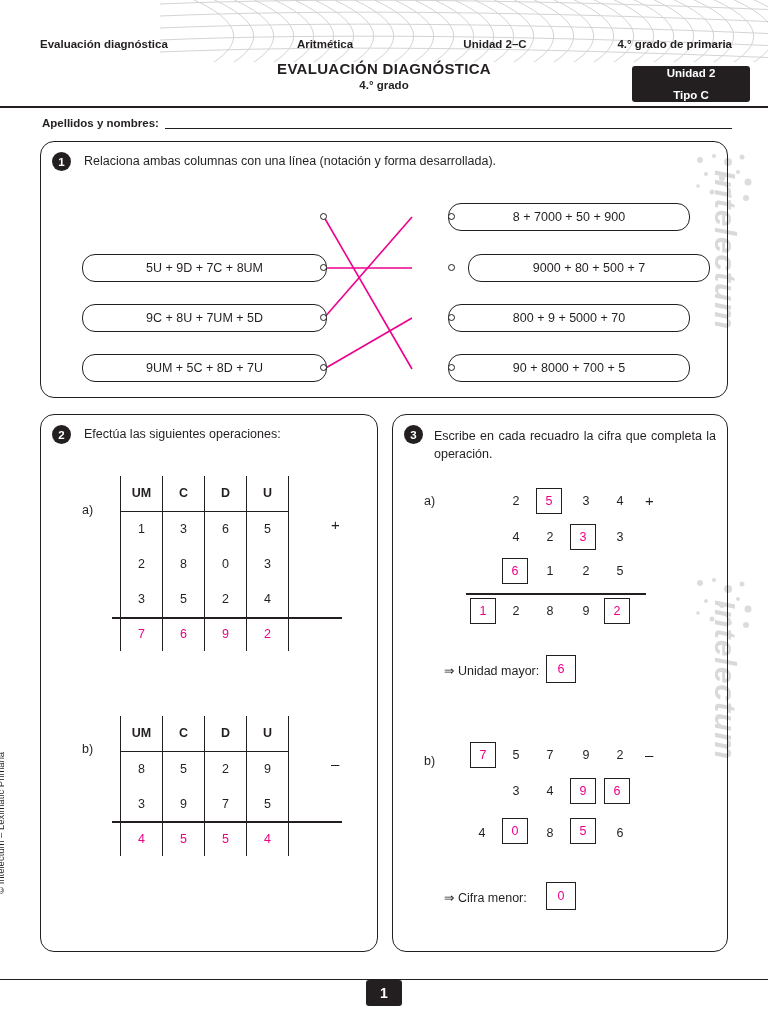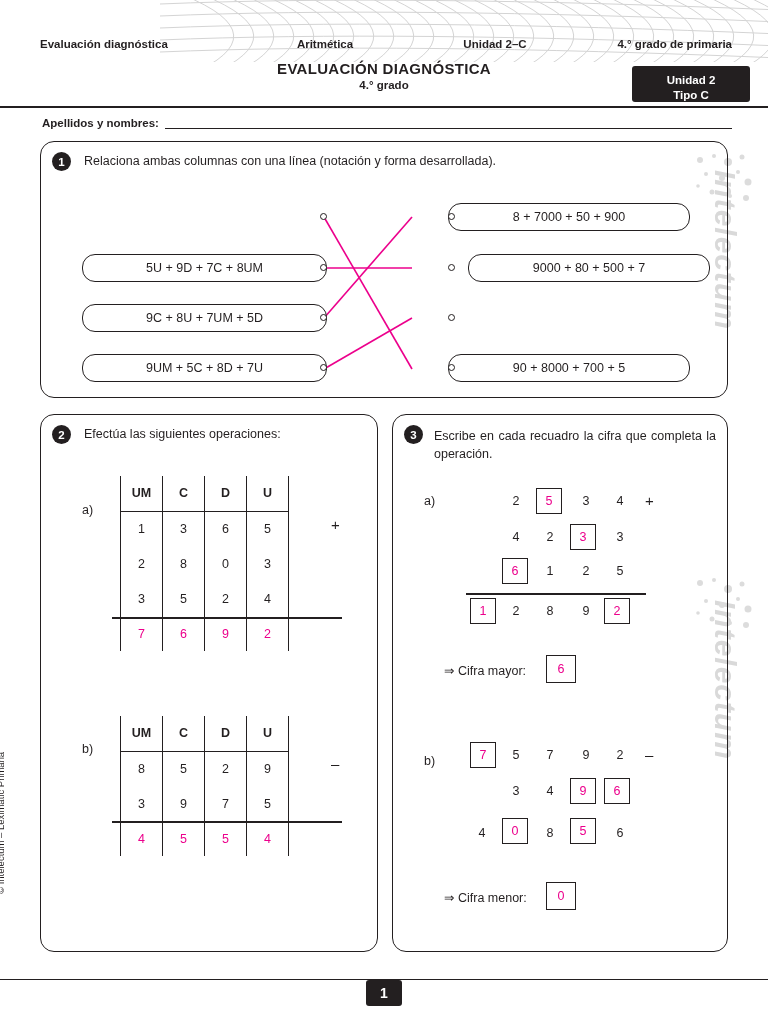--- a/index.html
+++ b/index.html
@@ -37,21 +37,21 @@
     position:absolute; left:0; top:60px; width:768px; text-align:center;
   }
   .title-main { font-size:15px; font-weight:bold; letter-spacing:.3px; }
   .title-sub { font-size:11.5px; font-weight:bold; margin-top:2px; }
 
   .unit-badge {
     position:absolute; right:18px; top:66px;
     width:118px; height:36px;
     background:#231f20; color:#ffffff;
     border-radius:3px;
-    display:flex; flex-direction:column; align-items:center; justify-content:flex-end;
+    display:flex; flex-direction:column; align-items:center; justify-content:space-between;
     font-size:11.5px; font-weight:bold; line-height:1.25;
   }
 
   .hr-top { position:absolute; left:0; top:106px; width:768px; height:1.6px; background:#231f20; }
 
   .names-row {
     position:absolute; left:42px; top:116px; width:690px;
     font-size:11.5px; font-weight:bold;
     display:flex; align-items:flex-end;
   }
@@ -267,20 +267,21 @@
   <div class="pill" style="left:82px; top:254px; width:245px;">5U + 9D + 7C + 8UM</div>
   <div class="pill" style="left:82px; top:304px; width:245px;">9C + 8U + 7UM + 5D</div>
   <div class="pill" style="left:82px; top:354px; width:245px;">9UM + 5C + 8D + 7U</div>
   <div class="dot" style="left:320px; top:213px;"></div>
   <div class="dot" style="left:320px; top:264px;"></div>
   <div class="dot" style="left:320px; top:314px;"></div>
   <div class="dot" style="left:320px; top:364px;"></div>
 
   <div class="pill" style="left:448px; top:203px; width:242px;">8 + 7000 + 50 + 900</div>
   <div class="pill" style="left:468px; top:254px; width:242px;">9000 + 80 + 500 + 7</div>
+  <div class="pill" style="left:448px; top:304px; width:242px;">800 + 9 + 5000 + 70</div>
   <div class="pill" style="left:448px; top:354px; width:242px;">90 + 8000 + 700 + 5</div>
   <div class="dot" style="left:448px; top:213px;"></div>
   <div class="dot" style="left:448px; top:264px;"></div>
   <div class="dot" style="left:448px; top:314px;"></div>
   <div class="dot" style="left:448px; top:364px;"></div>
 
   <div class="exbox" style="left:40px; top:414px; width:338px; height:538px;"></div>
   <div class="num-circle" style="left:52px; top:425px;">2</div>
   <div class="q-text" style="left:84px; top:427px; width:280px;">Efectúa las siguientes operaciones:</div>
 
@@ -377,21 +378,21 @@
   <div class="dg" style="left:612px; top:564px;">5</div>
 
   <div class="resultline" style="left:466px; top:593px; width:180px;"></div>
 
   <div class="dbox" style="left:470px; top:598px;">1</div>
   <div class="dg" style="left:508px; top:604px;">2</div>
   <div class="dg" style="left:542px; top:604px;">8</div>
   <div class="dg" style="left:578px; top:604px;">9</div>
   <div class="dbox" style="left:604px; top:598px;">2</div>
 
-  <div class="label-sm" style="left:444px; top:663px;">⇒ Cifra mayor:</div>
+  <div class="label-sm" style="left:444px; top:663px;">⇒ Unidad mayor:</div>
   <div class="ansbox" style="left:546px; top:655px;">6</div>
 
   <div class="label-sm" style="left:424px; top:754px;">b)</div>
 
   <div class="dbox" style="left:470px; top:742px;">7</div>
   <div class="dg" style="left:508px; top:748px;">5</div>
   <div class="dg" style="left:542px; top:748px;">7</div>
   <div class="dg" style="left:578px; top:748px;">9</div>
   <div class="dg" style="left:612px; top:748px;">2</div>
   <div class="op-sign" style="left:645px; top:746px;">–</div>

